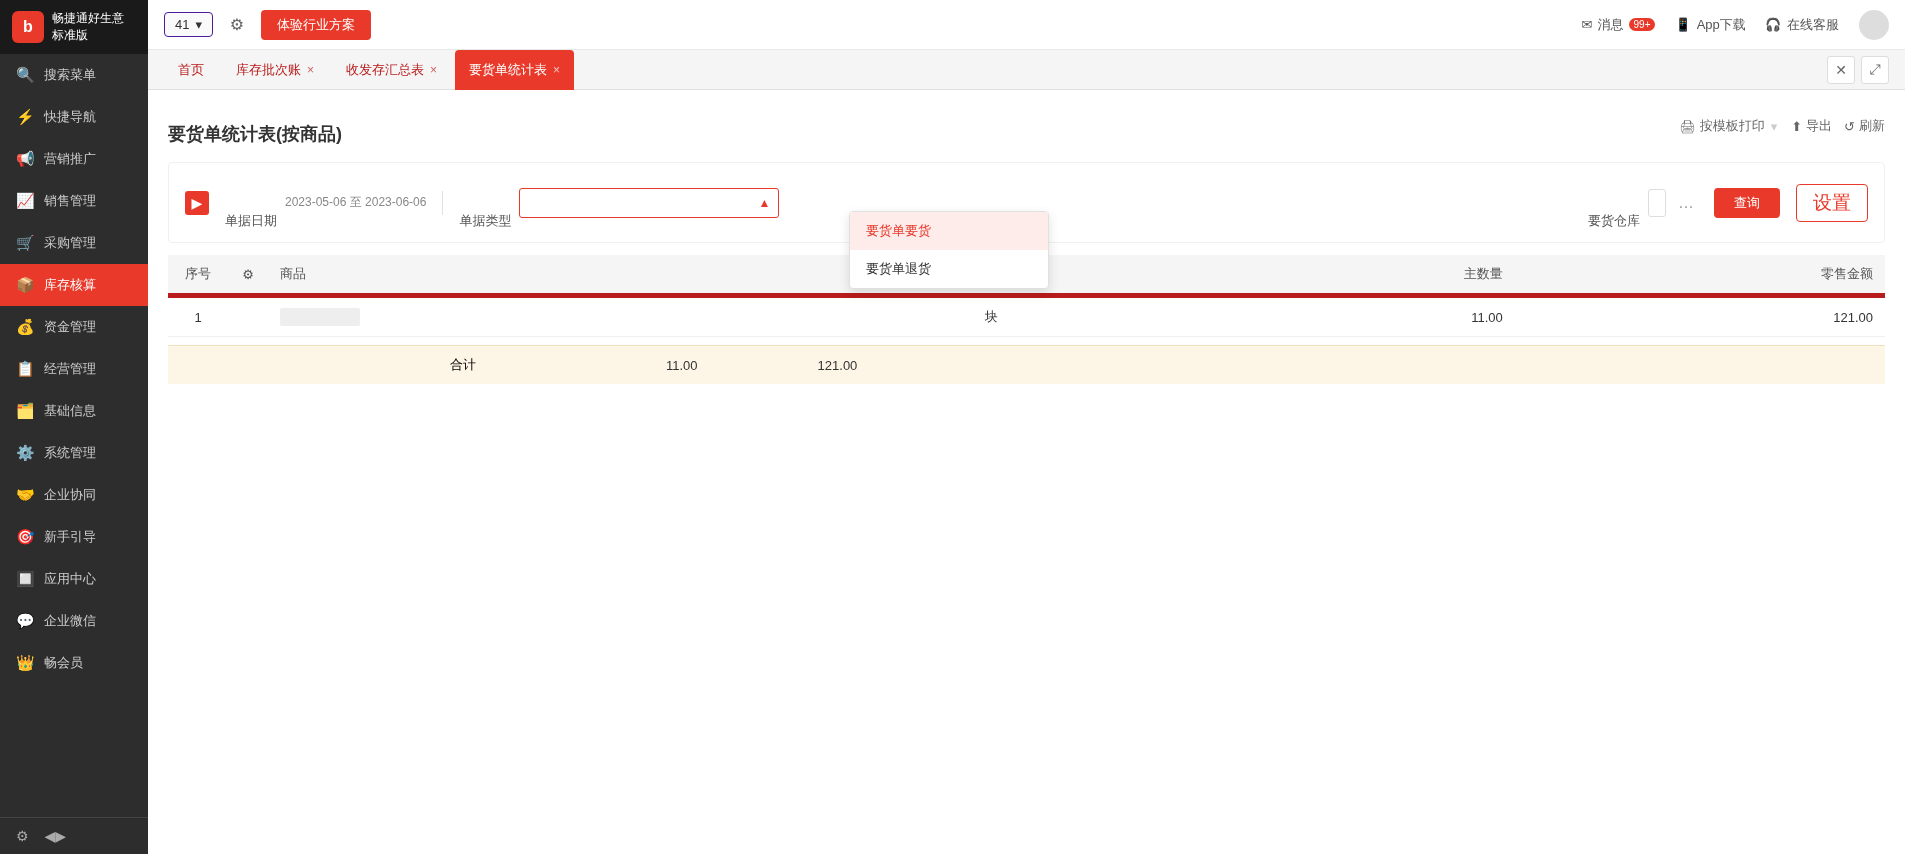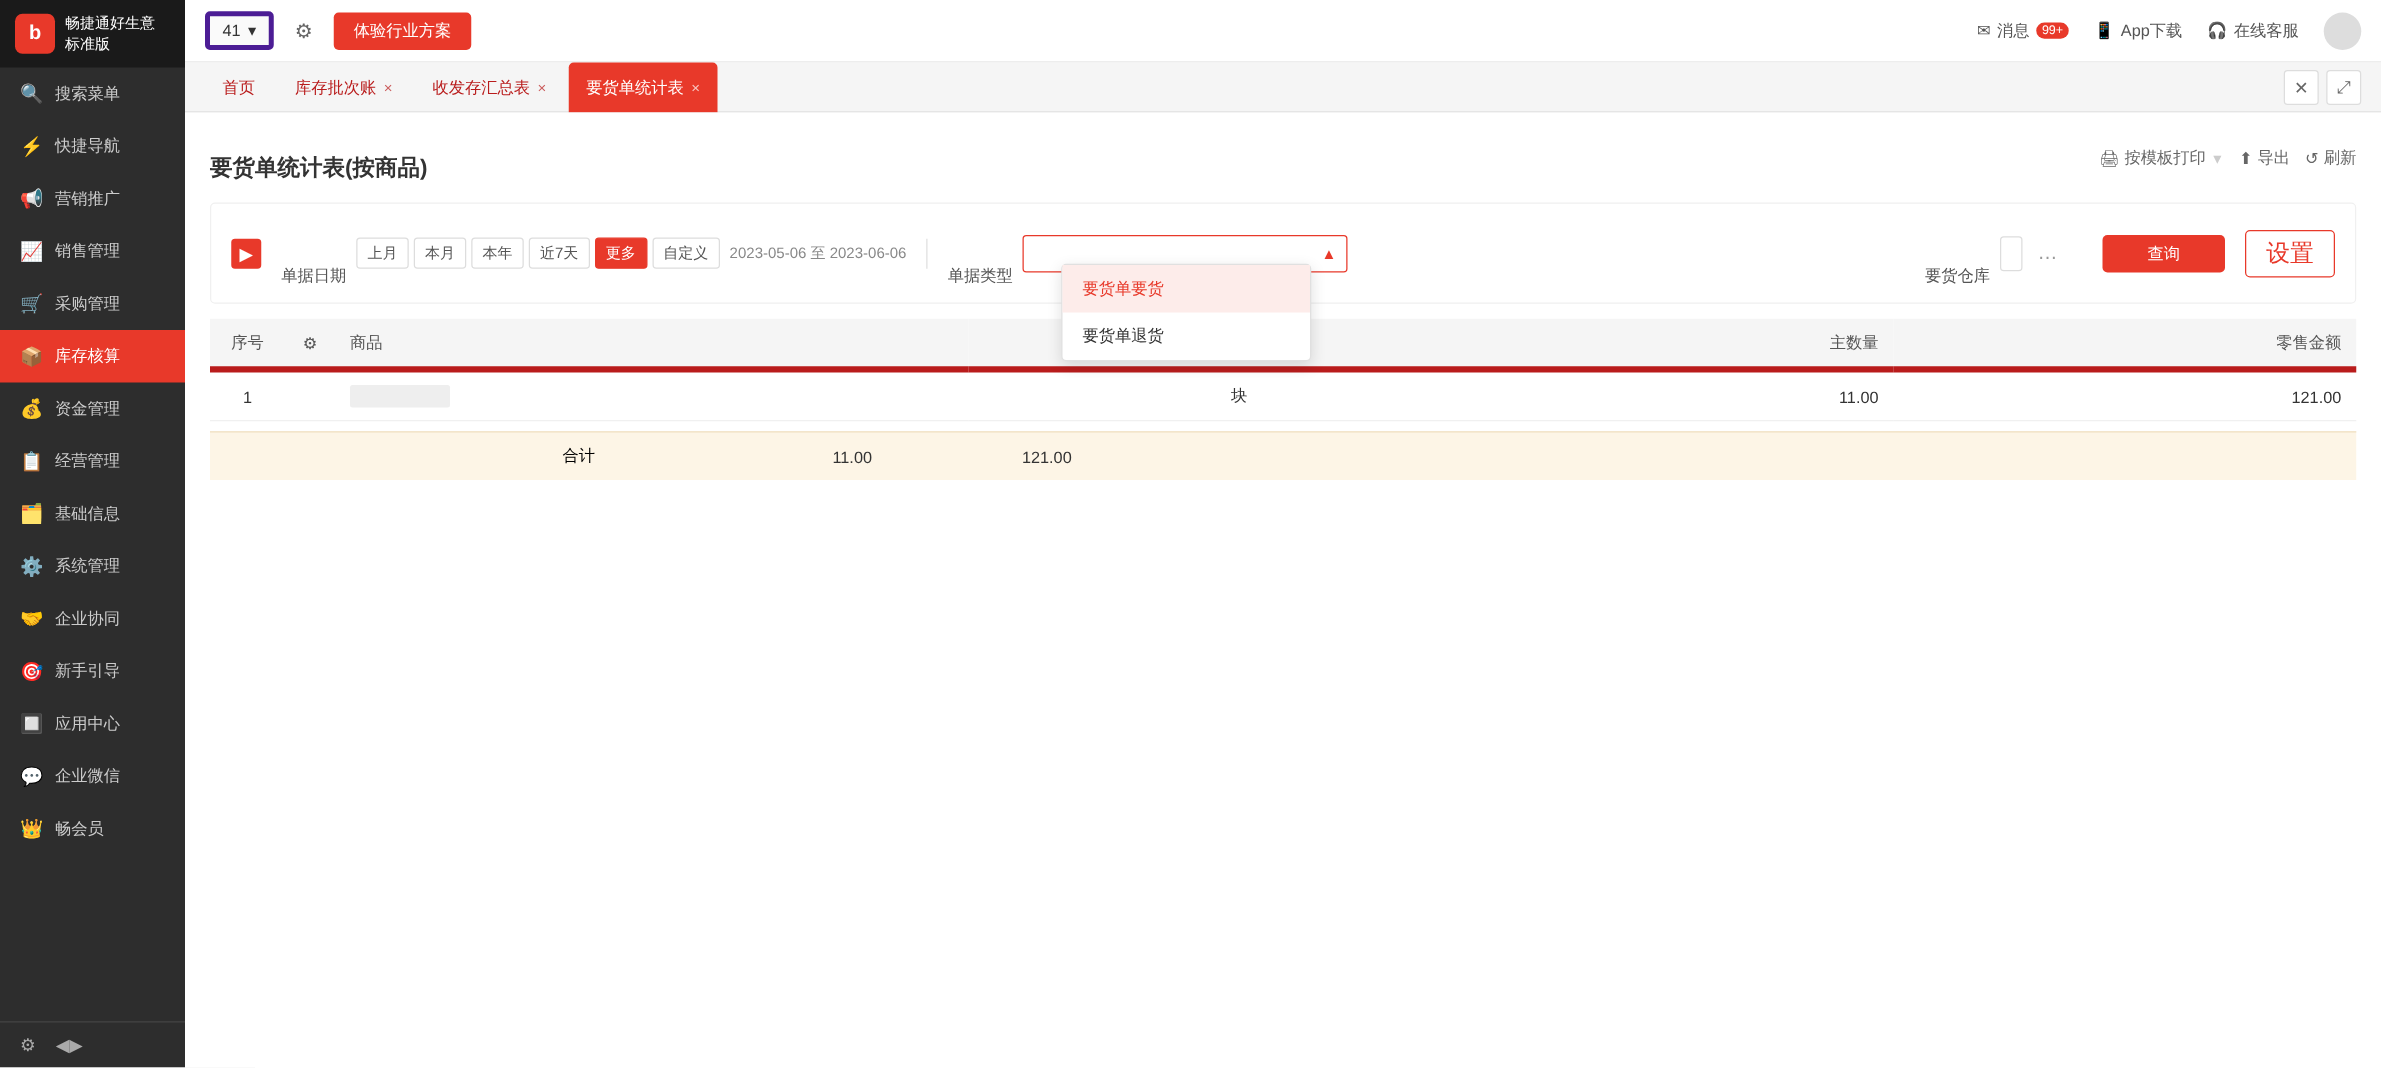--- a/index.html
+++ b/index.html
@@ -90,21 +90,21 @@
     .topbar-left {
       display: flex;
       align-items: center;
       gap: 10px;
       flex: 1;
     }
     .store-selector {
       display: flex;
       align-items: center;
       gap: 6px;
-      border: 4px solid #4c1d95;
+      border: 1px solid #4c1d95;
       border-radius: 4px;
       padding: 4px 10px;
       cursor: pointer;
       background: #fafafa;
       font-size: 13px;
       color: #333;
     }
     .gear-btn {
       width: 28px; height: 28px;
       display: flex; align-items: center; justify-content: center;
@@ -336,26 +336,25 @@
       color: #999;
       cursor: pointer;
       font-size: 16px;
       padding: 0 4px;
     }
 
     .query-btn {
       background: #e8392a;
       color: white;
       border: none;
-      padding: 6px 36px;
+      padding: 6px 20px;
       border-radius: 4px;
       cursor: pointer;
       font-size: 13px;
       font-weight: 500;
-      margin-left: 16px;
     }
     .settings-btn {
       background: #fff;
       color: #e8392a;
       border: 1px solid #e8392a;
       padding: 5px 16px;
       border-radius: 4px;
       cursor: pointer;
       font-size: 19px;
     }
@@ -572,28 +571,20 @@
             <span>↺</span>
             <span>刷新</span>
           </div>
         </div>
       </div>
 
       <div class="filter-bar">
         <div class="filter-expand-btn">▶</div>
         <div class="filter-group">
           <span class="filter-label">单据日期</span>
-          <div class="date-btns">
-            <button class="date-btn">上月</button>
-            <button class="date-btn">本月</button>
-            <button class="date-btn">本年</button>
-            <button class="date-btn">近7天</button>
-            <button class="date-btn more-btn">更多</button>
-            <button class="date-btn">自定义</button>
-          </div>
           <span class="date-range-text">2023-05-06 至 2023-06-06</span>
         </div>
         <div class="filter-divider"></div>
         <div class="filter-group">
           <span class="filter-label">单据类型</span>
           <div class="select-field">
             <div class="select-field-inner"></div>
             <span class="select-chevron">▲</span>
           </div>
         </div>

